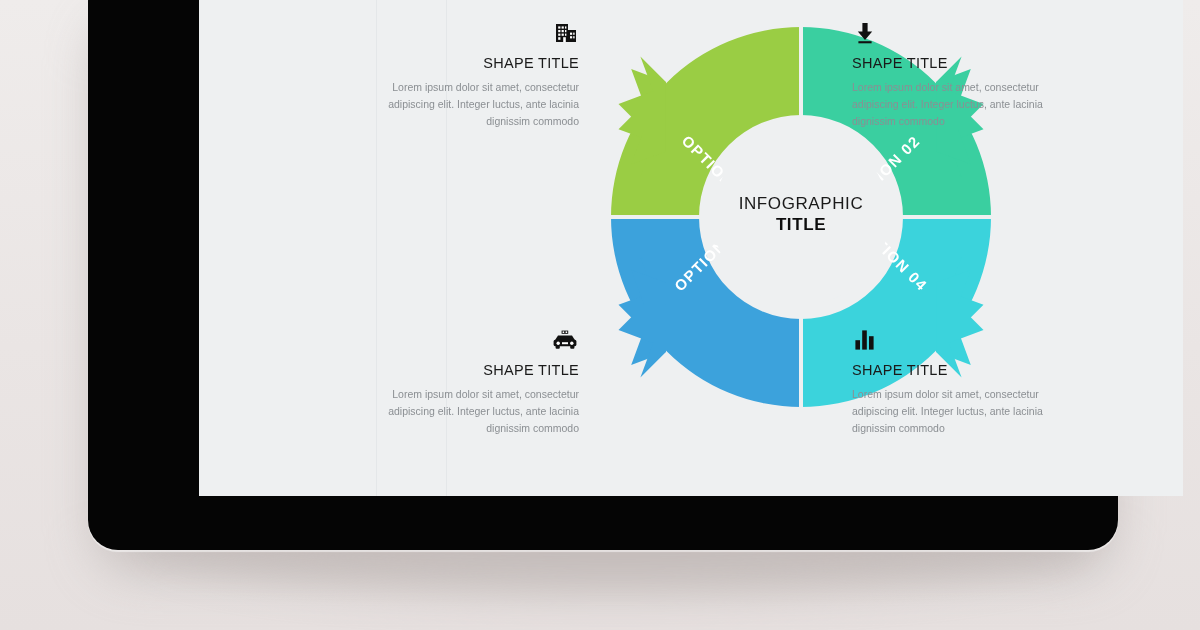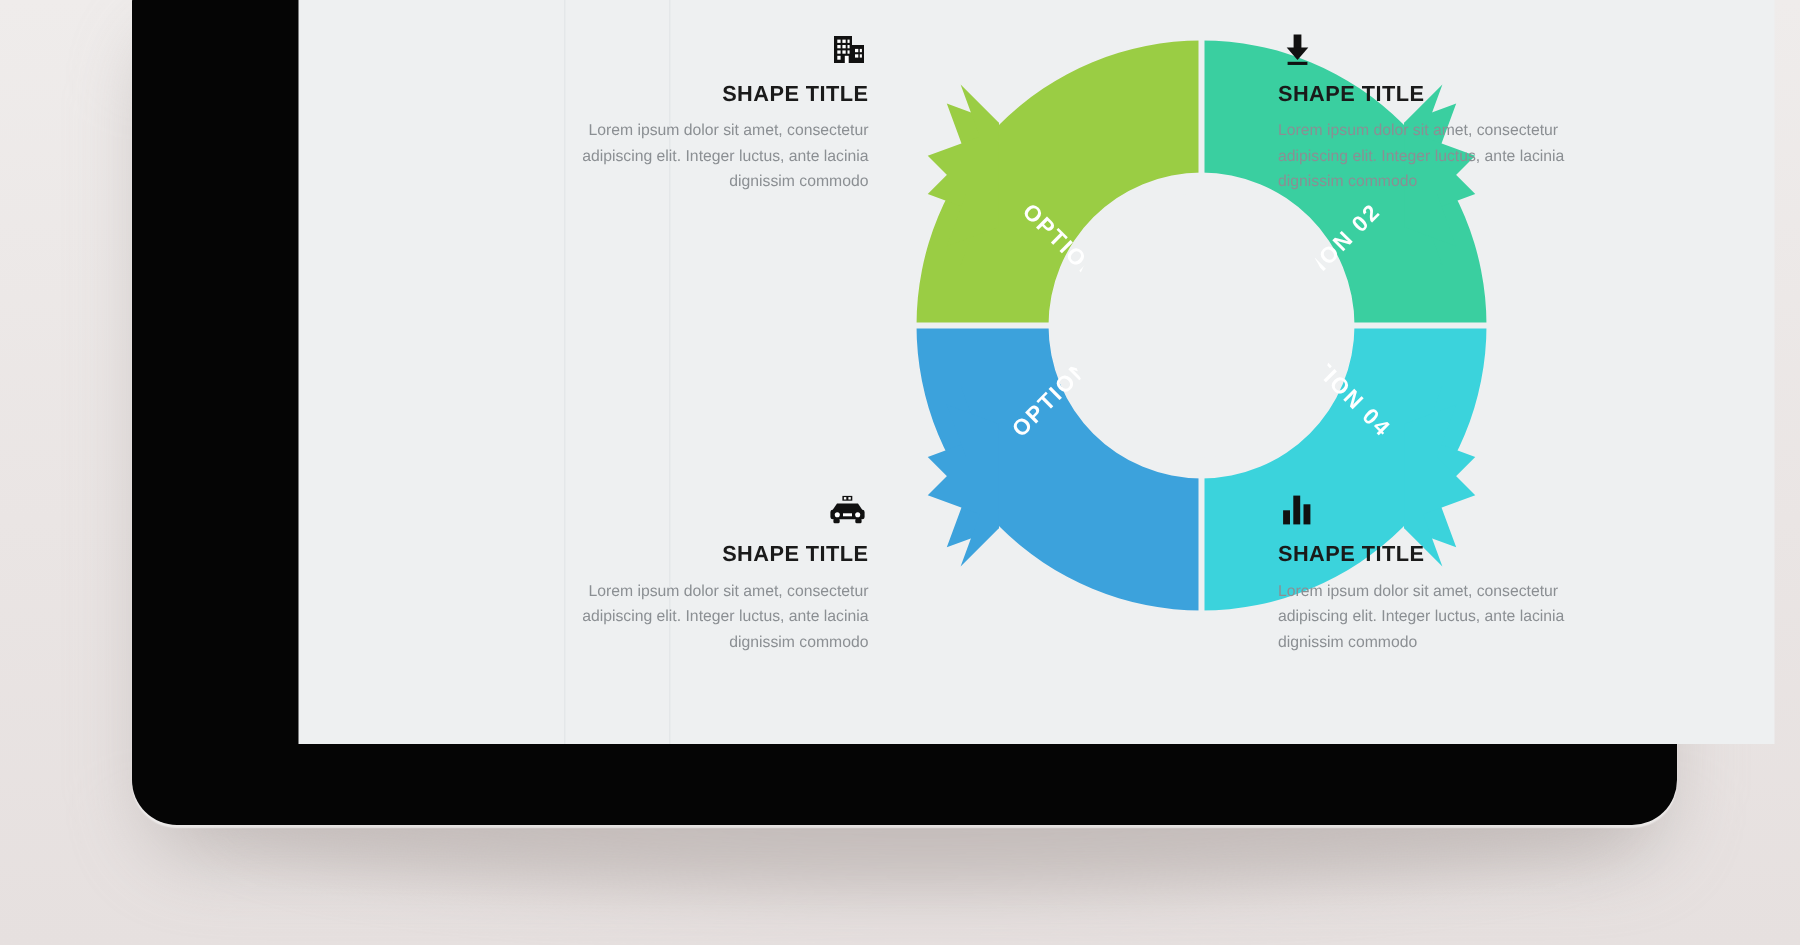--- a/index.html
+++ b/index.html
@@ -84,21 +84,21 @@
   .blk-icon {
     display: block;
     height: 30px;
     margin-bottom: 6px;
     color: #121212;
   }
   .blk-icon svg { display: inline-block; vertical-align: top; }
 
   .blk-title {
     font-size: 14.5px;
-    font-weight: bold;
+    font-weight: normal;
     letter-spacing: .3px;
     color: #1a1a1a;
     margin: 0 0 7px 0;
     line-height: 1.1;
   }
   .blk-desc {
     font-size: 10.5px;
     line-height: 1.62;
     color: #8b8f93;
     margin: 0;
@@ -220,20 +220,24 @@
                      L326.1,256.6 Z" fill="#3BD3DC"></path>
             <text class="seg-label" x="0" y="0" transform="translate(279,234) rotate(45)" text-anchor="middle">OPTION 04</text>
           </g>
 
           <rect x="189" y="0" width="4" height="382" fill="#eef0f1"></rect>
           <rect x="0" y="189" width="382" height="4" fill="#eef0f1"></rect>
           <circle cx="191" cy="191" r="88" fill="#eef0f1"></circle>
         </svg>
       </div>
 
+      <div id="center-text">
+        <div id="center-line1">INFOGRAPHIC</div>
+        <div id="center-line2">TITLE</div>
+      </div>
 
       <div class="block left" style="left:148px; top:48px;">
         <span class="blk-icon">
           <svg width="26" height="26" viewBox="0 0 26 26" fill="none">
             <rect x="3" y="4" width="12" height="18" fill="#111"></rect>
             <rect x="15" y="10" width="8" height="12" fill="#111"></rect>
             <rect x="5.2" y="6.4" width="2.2" height="2.2" fill="#fff"></rect>
             <rect x="8.6" y="6.4" width="2.2" height="2.2" fill="#fff"></rect>
             <rect x="12" y="6.4" width="1.4" height="2.2" fill="#fff"></rect>
             <rect x="5.2" y="10" width="2.2" height="2.2" fill="#fff"></rect>

